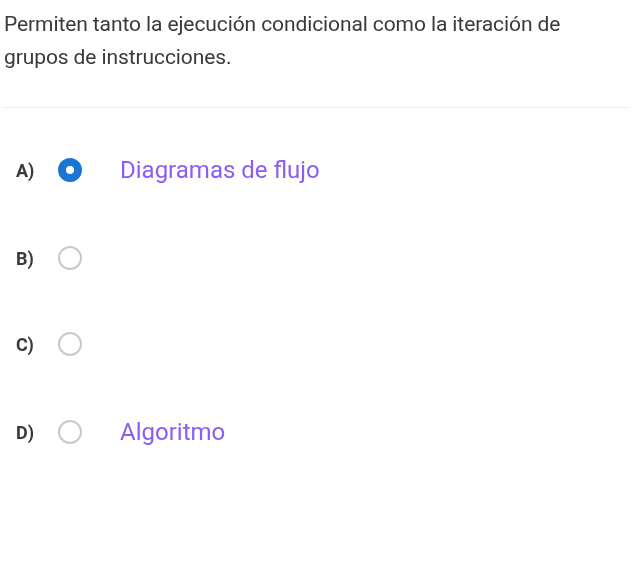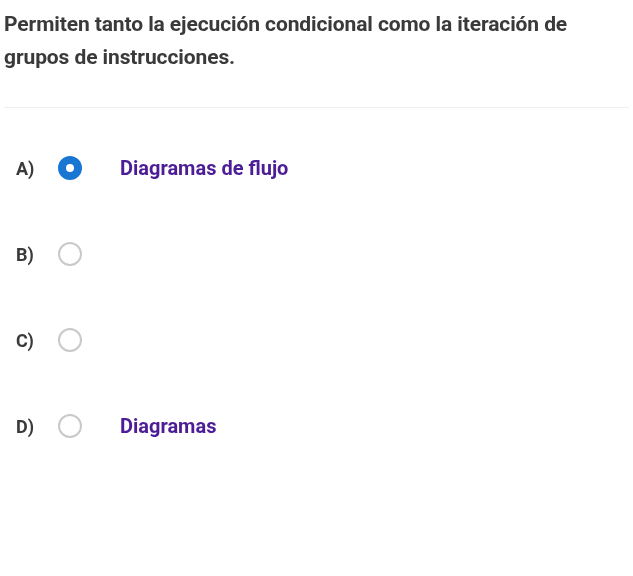--- a/index.html
+++ b/index.html
@@ -14,21 +14,21 @@
       height: 576px;
       color: #333;
     }
     .container {
       padding: 8px 4px 20px 4px;
     }
     .question-text {
       font-size: 21px;
       line-height: 1.55;
       color: #3a3a3a;
-      font-weight: 700;
+      font-weight: 400;
       letter-spacing: -0.1px;
     }
     .divider {
       border: none;
       border-top: 1px solid #eeeeee;
       margin-top: 34px;
       margin-bottom: 48px;
     }
     .options {
       padding-left: 12px;
@@ -69,23 +69,23 @@
       position: absolute;
       top: 50%;
       left: 50%;
       transform: translate(-50%, -50%);
       width: 8px;
       height: 8px;
       border-radius: 50%;
       background: #ffffff;
     }
     .option-label {
-      font-size: 20px;
-      color: #4c1d95;
-      font-weight: 700;
+      font-size: 24px;
+      color: #8b5cf6;
+      font-weight: 400;
     }
   </style>
 </head>
 <body>
 
 <div class="container">
   <p class="question-text">Permiten tanto la ejecución condicional como la iteración de grupos de instrucciones.</p>
   <hr class="divider">
   <div class="options">
 
@@ -101,17 +101,17 @@
     </div>
 
     <div class="option-row">
       <span class="option-letter">C)</span>
       <span class="radio unselected"></span>
     </div>
 
     <div class="option-row">
       <span class="option-letter">D)</span>
       <span class="radio unselected"></span>
-      <span class="option-label">Diagramas</span>
+      <span class="option-label">Algoritmo</span>
     </div>
 
   </div>
 </div>
 
 </body></html>

